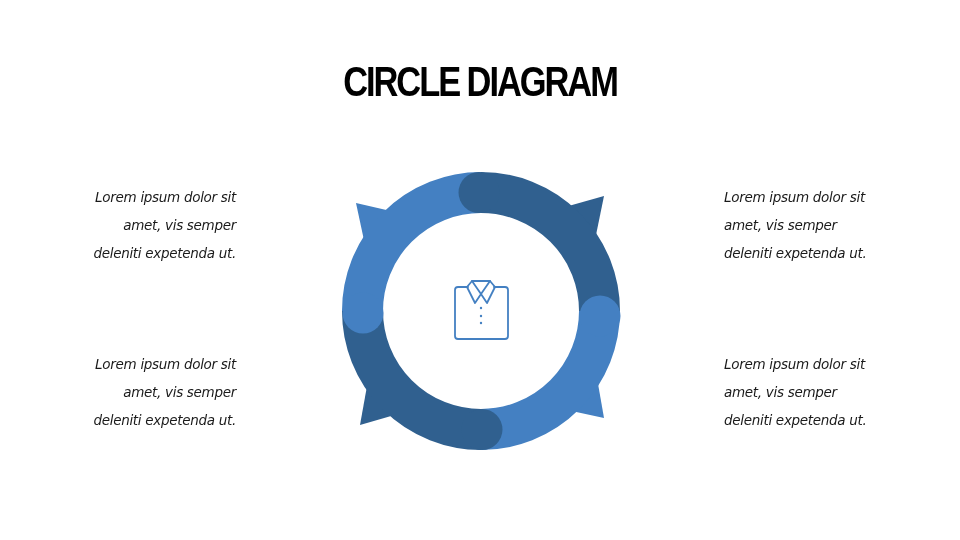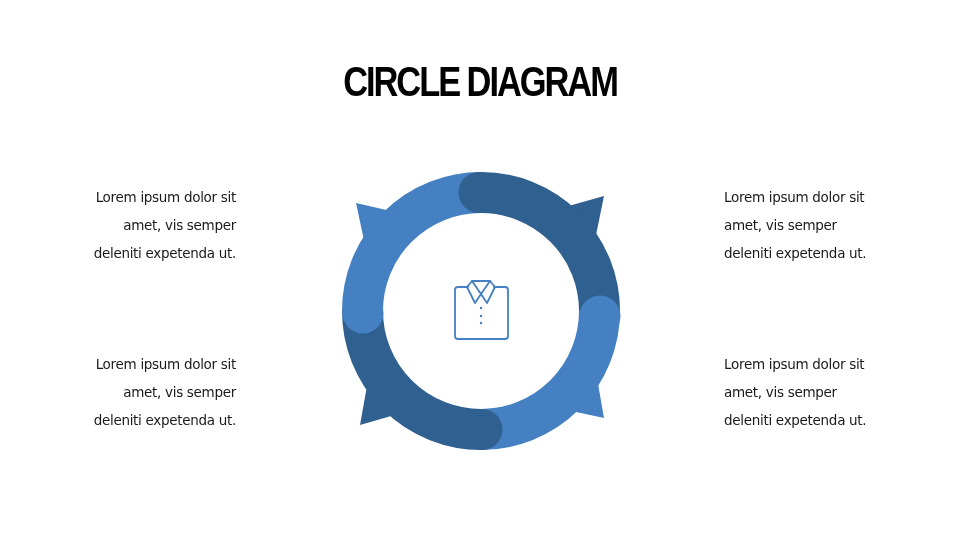--- a/index.html
+++ b/index.html
@@ -1,18 +1,18 @@
 <!DOCTYPE html>
 <html><head>
 <meta charset="utf-8">
 <style>
   html, body { margin:0; padding:0; background:#ffffff; }
   body { width:960px; height:540px; position:relative; overflow:hidden; font-family:"Liberation Sans", sans-serif; }
   .title { position:absolute; left:0; top:58px; width:960px; text-align:center; font-family:"Liberation Sans", sans-serif; font-weight:bold; font-size:42px; letter-spacing:-2.5px; color:#000; transform:scaleX(0.82); transform-origin:480px 0; }
-  .txt { position:absolute; width:200px; font-size:13.5px; line-height:28px; color:#1a1a1a; font-family:"DejaVu Sans", sans-serif; letter-spacing:-0.3px; }
+  .txt { position:absolute; width:200px; font-size:13.5px; line-height:28px; color:#1a1a1a; font-family:"DejaVu Sans", sans-serif; letter-spacing:-0.3px;font-style:italic; }
   .txt.left { text-align:right; }
   .txt.right { text-align:left; }
   .txt div { white-space:nowrap; }
   svg.diagram { position:absolute; left:0; top:0; }
 </style>
 </head>
 <body>
 
 <div class="title">CIRCLE DIAGRAM</div>
 

